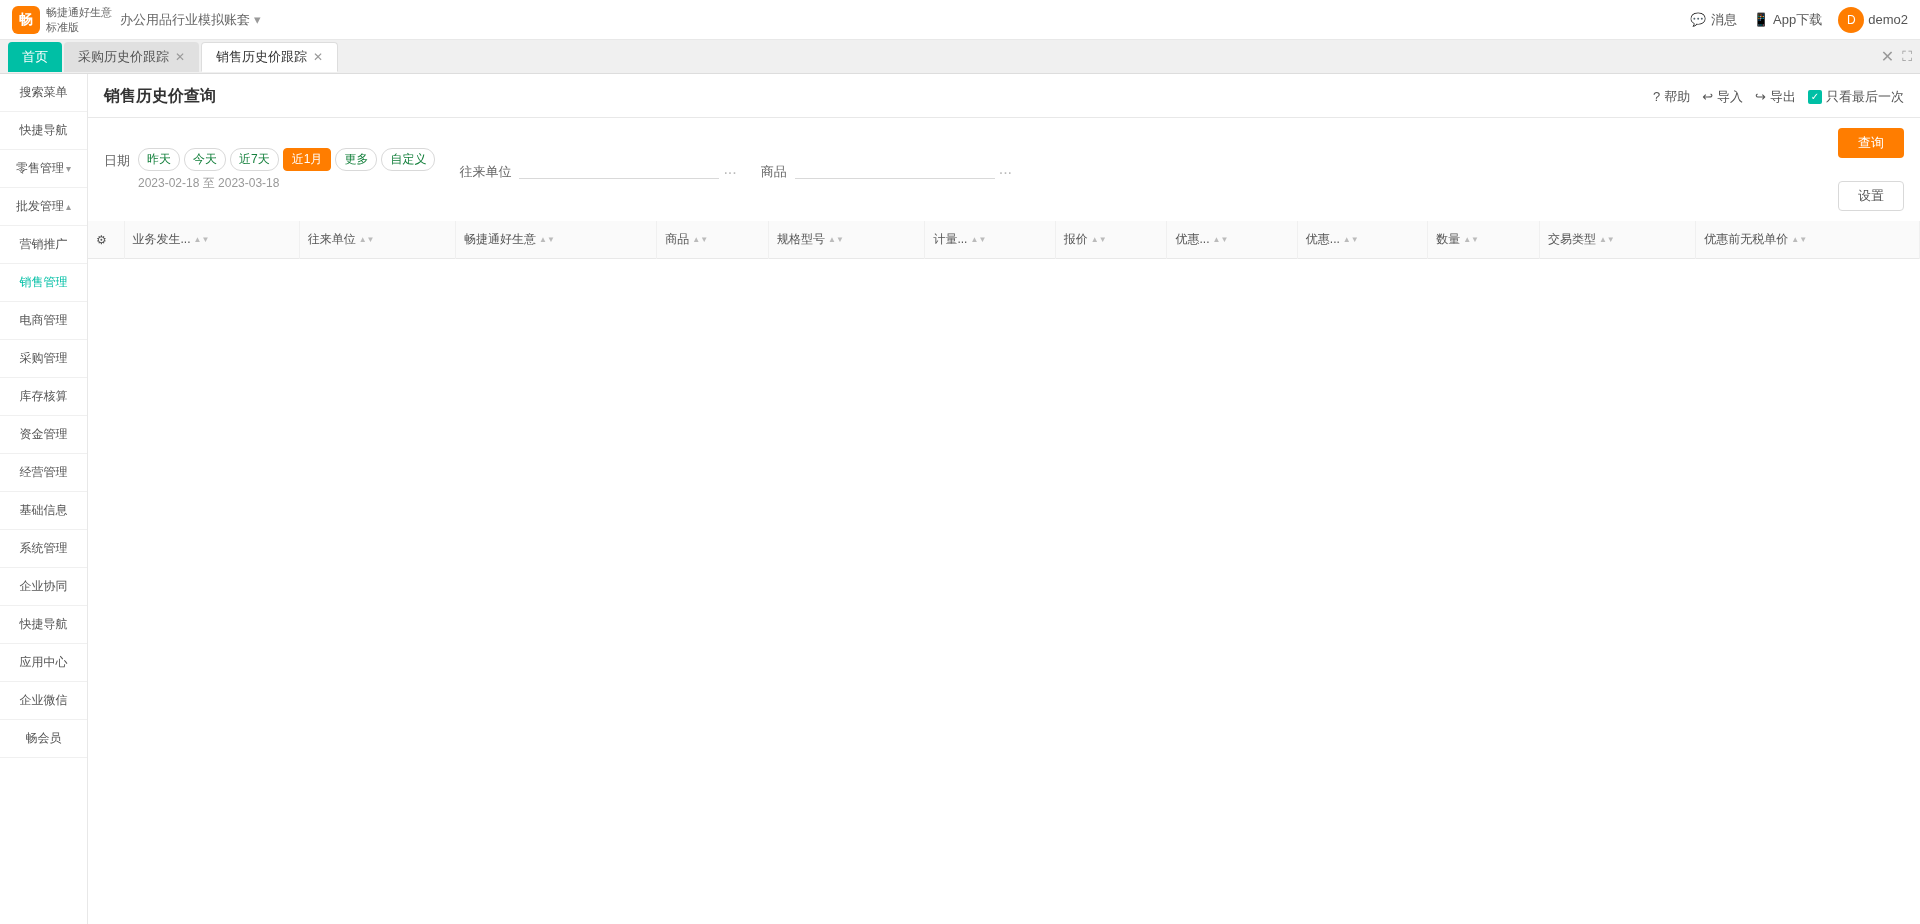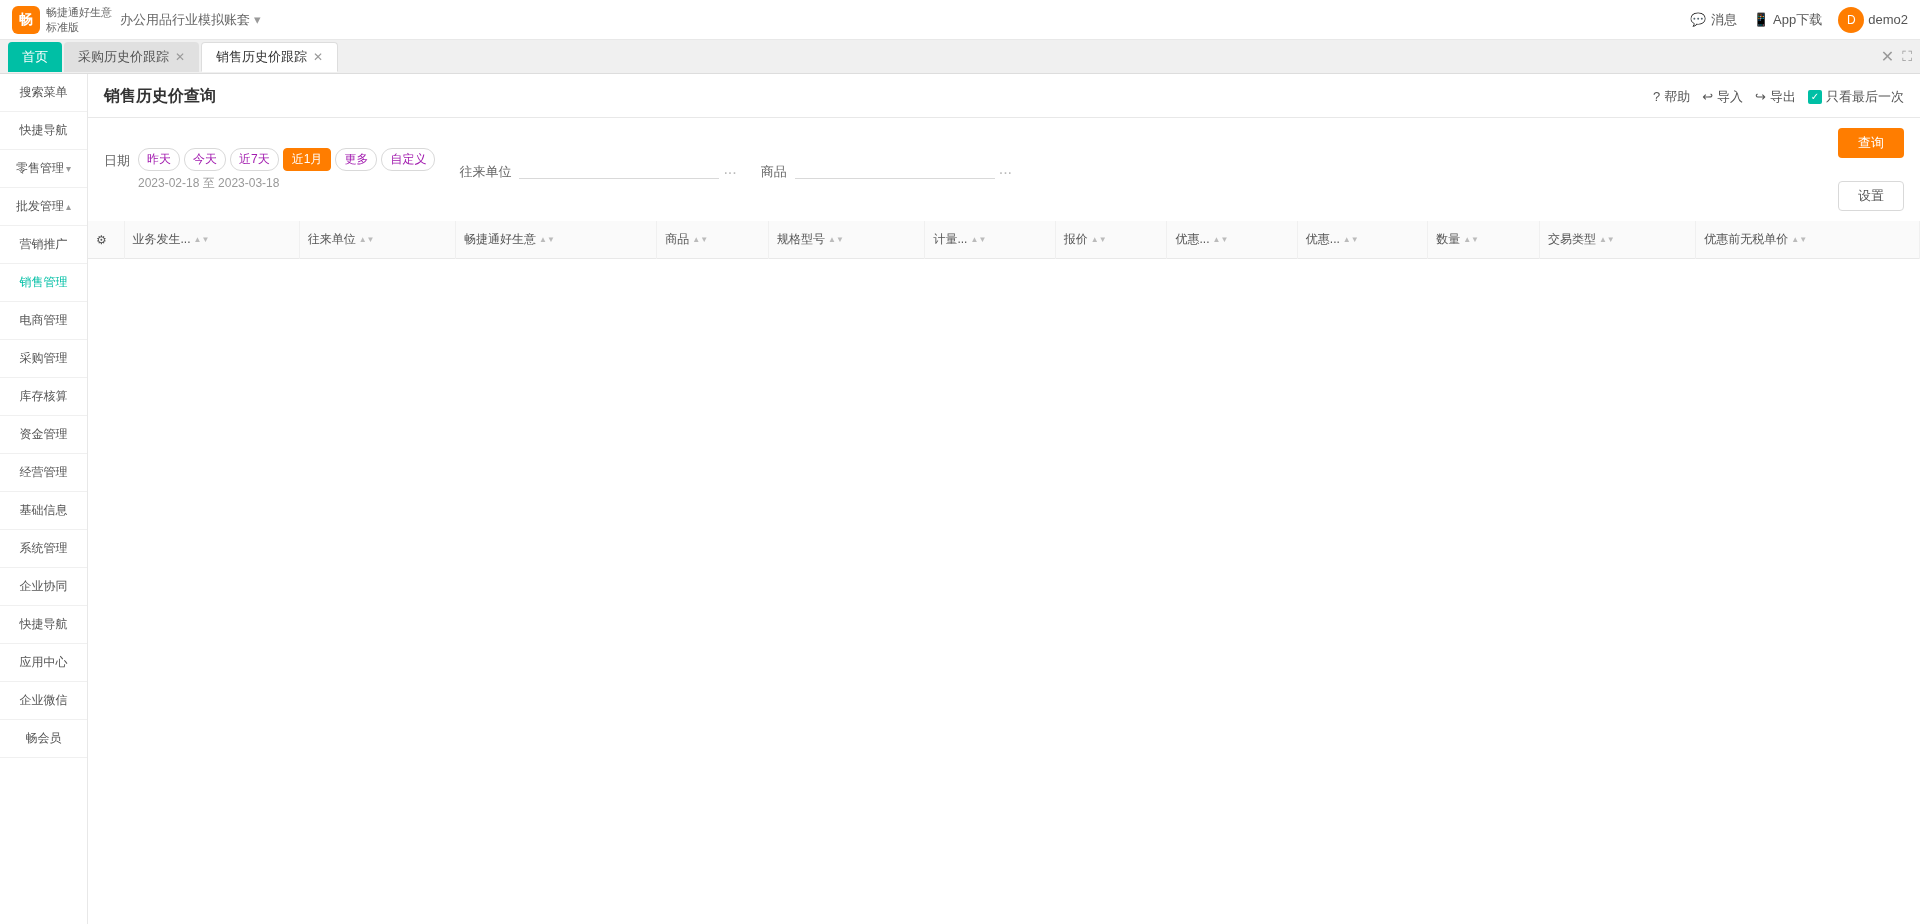--- a/index.html
+++ b/index.html
@@ -45,21 +45,21 @@
     .page-action-item { display: flex; align-items: center; gap: 4px; cursor: pointer; }
     .checkbox-label { display: flex; align-items: center; gap: 4px; }
     .checkbox-checked { width: 14px; height: 14px; background: #00bfa5; border-radius: 2px; display: flex; align-items: center; justify-content: center; color: #fff; font-size: 10px; }
 
     
     .filter-bar { background: #fff; padding: 10px 16px; display: flex; align-items: center; gap: 24px; flex-wrap: wrap; }
     .filter-group { display: flex; align-items: flex-start; gap: 8px; }
     .filter-label { color: #666; font-size: 13px; padding-top: 4px; white-space: nowrap; }
     .filter-date-options { display: flex; flex-direction: column; gap: 4px; }
     .date-buttons { display: flex; gap: 4px; align-items: center; }
-    .date-btn { padding: 2px 8px; border: 1px solid #d9d9d9; border-radius: 11px; background: #fff; cursor: pointer; font-size: 12px; color: #a21caf; }
+    .date-btn { padding: 2px 8px; border: 1px solid #d9d9d9; border-radius: 11px; background: #fff; cursor: pointer; font-size: 12px; color: #15803d; }
     .date-btn.active { background: #ff7d00; color: #fff; border-color: #ff7d00; border-radius: 4px; }
     .date-range { font-size: 12px; color: #999; }
     .filter-input { display: flex; align-items: center; gap: 4px; }
     .filter-input-field { border: none; border-bottom: 1px solid #d9d9d9; outline: none; font-size: 13px; color: #333; width: 200px; padding: 2px 4px; background: transparent; }
     .filter-input-dots { color: #bbb; font-size: 16px; cursor: pointer; }
     .search-btn { background: #ff7d00; color: #fff; border: none; border-radius: 4px; padding: 6px 20px; font-size: 13px; cursor: pointer; }
     .settings-btn { background: #fff; color: #555; border: 1px solid #d9d9d9; border-radius: 4px; padding: 5px 14px; font-size: 13px; cursor: pointer; }
     .btn-group { display: flex; flex-direction: column; gap: 23px; margin-left: auto; }
 
     

